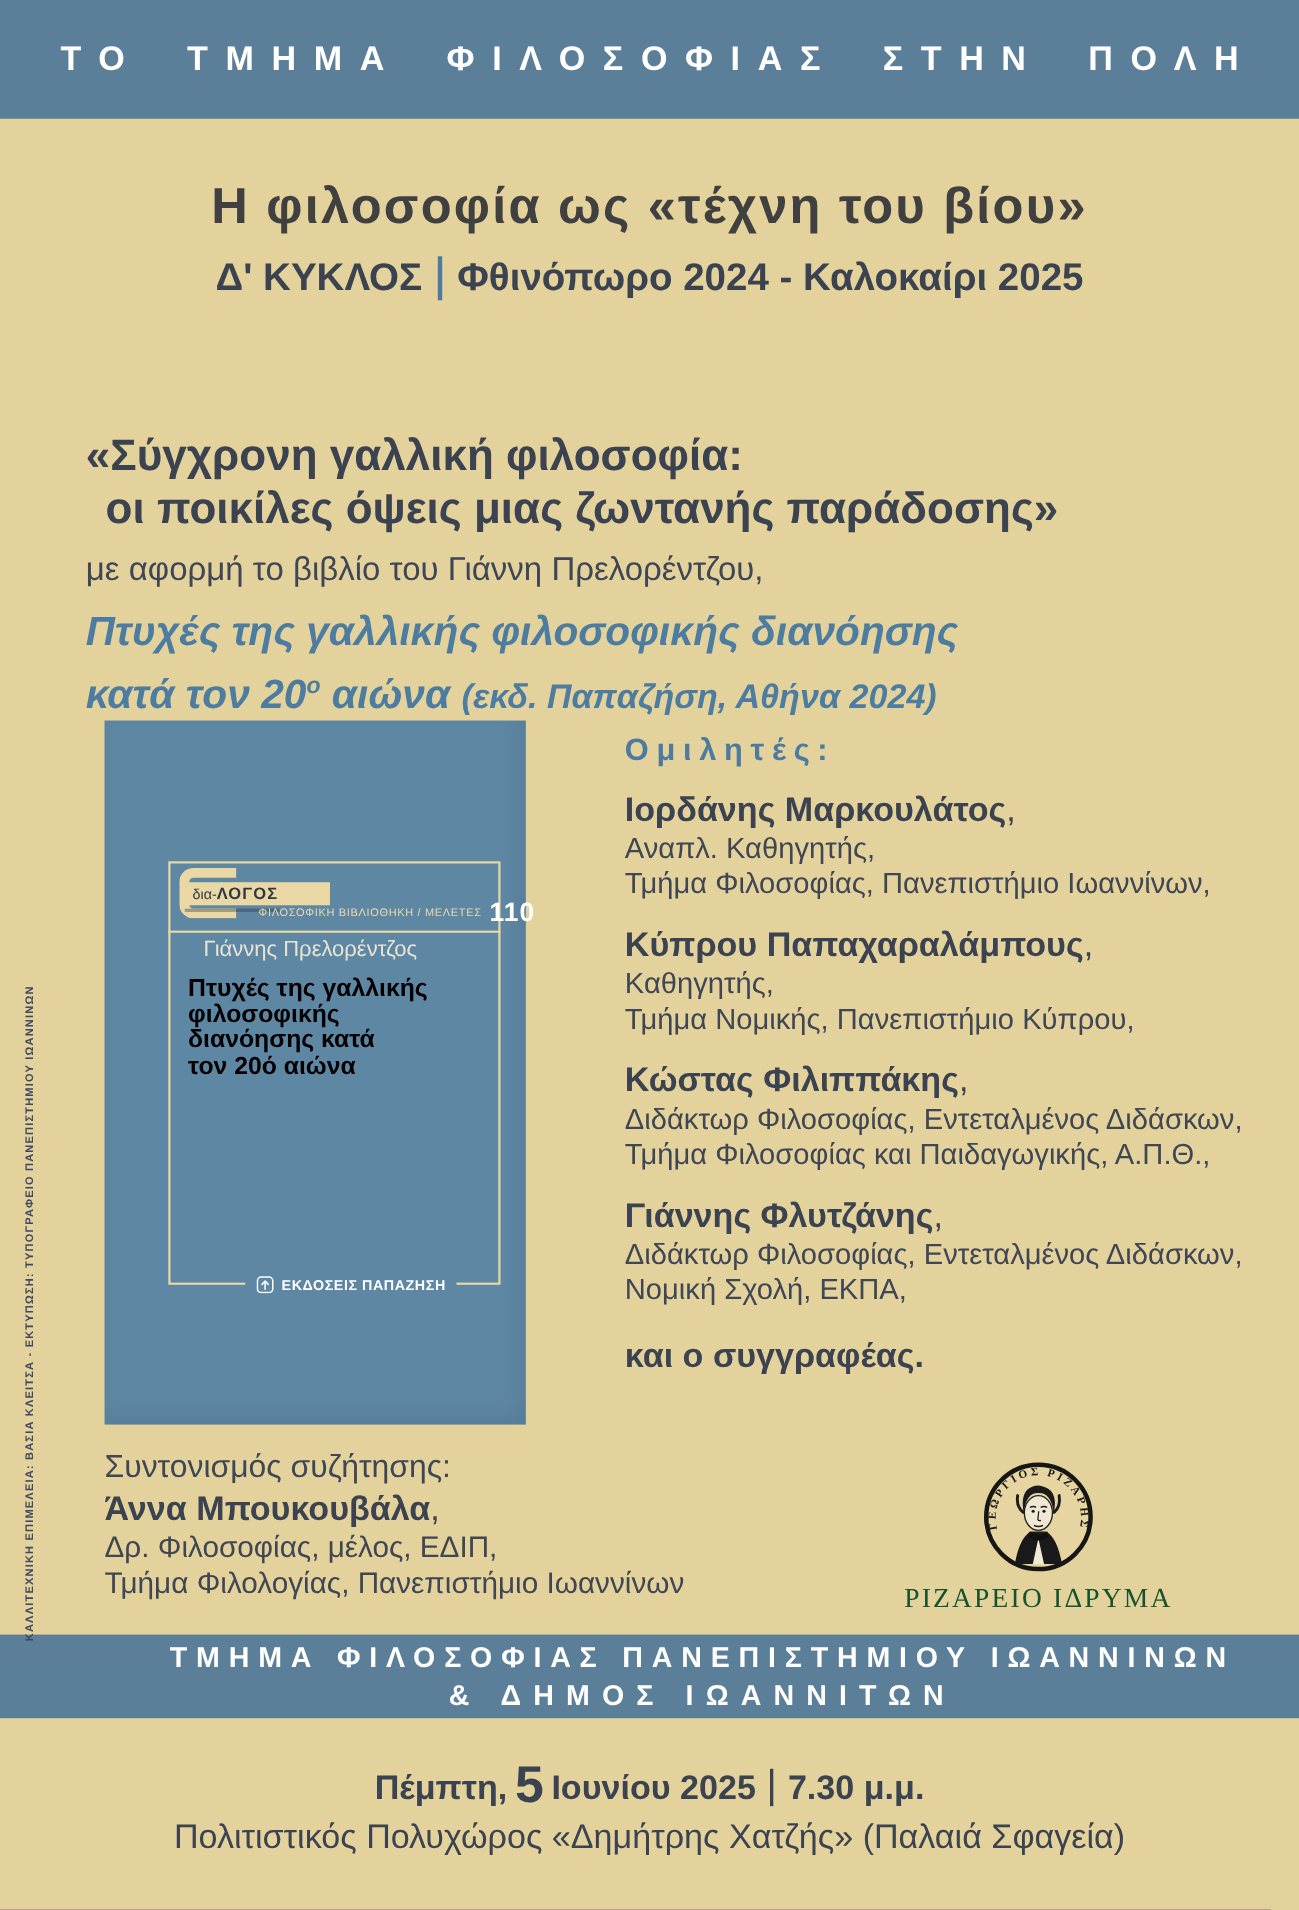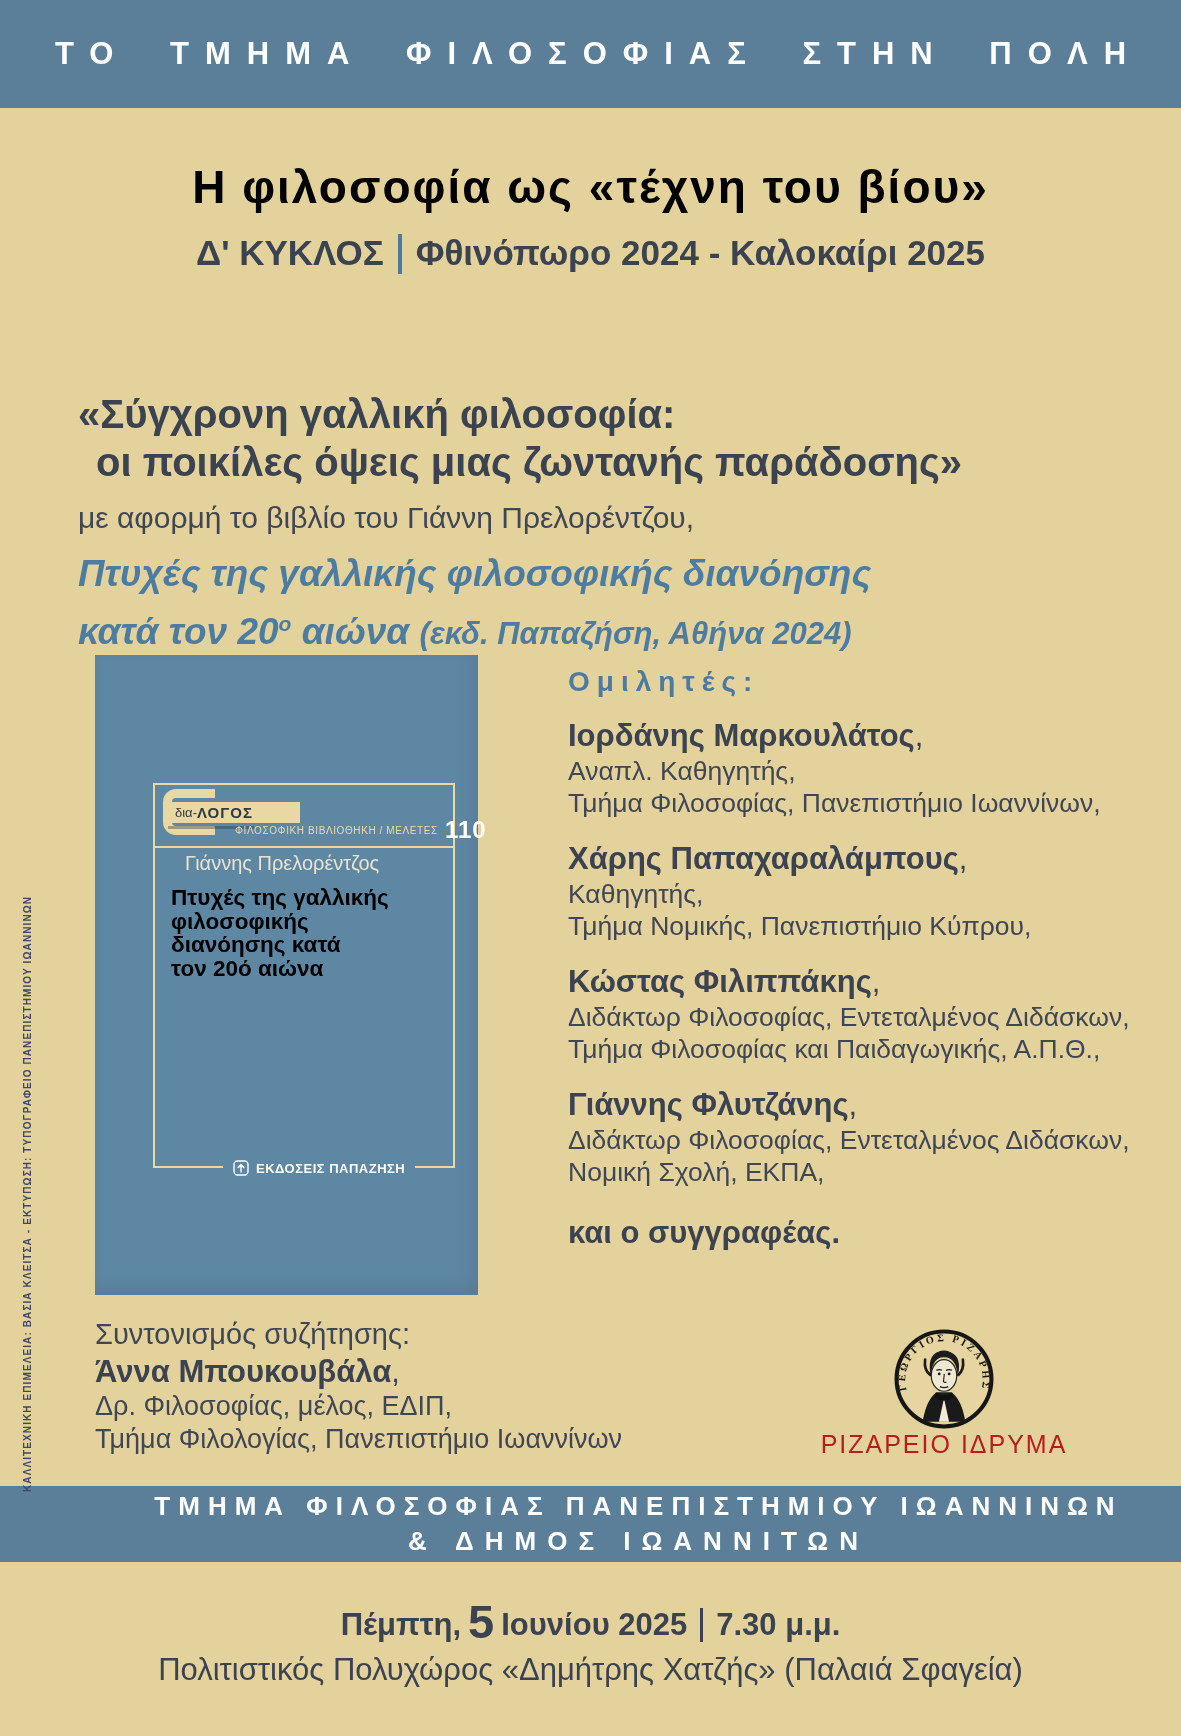--- a/index.html
+++ b/index.html
@@ -16,21 +16,21 @@
     background:#5b7f99; display:flex; align-items:center; justify-content:center;
   }
   .top-banner .banner-text {
     color:#ffffff; font-size:31px; font-weight:bold;
     letter-spacing:16px; word-spacing:16px; white-space:nowrap; padding-left:16px;
   }
 
   
   .main-title {
     position:absolute; left:0; top:160px; width:100%; text-align:center;
-    font-size:46px; font-weight:bold; color:#000000; letter-spacing:2px;
+    font-size:46px; font-weight:bold; color:#404040; letter-spacing:2px;
   }
   .cycle-line {
     position:absolute; left:0; top:233px; width:100%; text-align:center;
     font-size:35px; font-weight:bold; color:#3b4250; white-space:nowrap;
   }
   .cycle-line .vbar {
     display:inline-block; width:4px; height:40px; background:#4d7ba0;
     margin:0 14px; vertical-align:-9px;
   }
 
@@ -121,22 +121,22 @@
   
   .moderation { position:absolute; left:95px; top:1316px; color:#3f4654; }
   .mod-label { font-size:29px; line-height:37px; }
   .mod-name  { font-size:31px; font-weight:bold; color:#3b4250; line-height:37px; }
   .mod-details { font-size:27px; line-height:33px; }
 
   
   .foundation { position:absolute; left:794px; top:1328px; width:300px; text-align:center; }
   .foundation svg { display:block; margin:0 auto; }
   .foundation-label {
-    font-family:Liberation Sans, sans-serif;
-    font-size:25px; color:#b91c1c; letter-spacing:2px; white-space:nowrap;
+    margin-top:10px; font-family:Liberation Serif, serif;
+    font-size:25px; color:#14532d; letter-spacing:2px; white-space:nowrap;
   }
 
   
   .bottom-band {
     position:absolute; left:0; top:1486px; width:100%; height:76px;
     background:#5b7f99; display:flex; flex-direction:column;
     align-items:center; justify-content:center; gap:4px;padding-left:48px;
   }
   .bottom-band .bline { color:#ffffff; font-weight:bold; white-space:nowrap; }
   .bottom-band .bline1 { font-size:26px; letter-spacing:8px; }
@@ -230,21 +230,21 @@
 
     <div class="speaker">
       <div class="speaker-name"><span>Ιορδάνης Μαρκουλάτος</span><span style="font-weight:normal">,</span></div>
       <div class="speaker-details">
         <div>Αναπλ. Καθηγητής,</div>
         <div>Τμήμα Φιλοσοφίας, Πανεπιστήμιο Ιωαννίνων,</div>
       </div>
     </div>
 
     <div class="speaker">
-      <div class="speaker-name"><span>Χάρης Παπαχαραλάμπους</span><span style="font-weight:normal">,</span></div>
+      <div class="speaker-name"><span>Κύπρου Παπαχαραλάμπους</span><span style="font-weight:normal">,</span></div>
       <div class="speaker-details">
         <div>Καθηγητής,</div>
         <div>Τμήμα Νομικής, Πανεπιστήμιο Κύπρου,</div>
       </div>
     </div>
 
     <div class="speaker">
       <div class="speaker-name"><span>Κώστας Φιλιππάκης</span><span style="font-weight:normal">,</span></div>
       <div class="speaker-details">
         <div>Διδάκτωρ Φιλοσοφίας, Εντεταλμένος Διδάσκων,</div>

